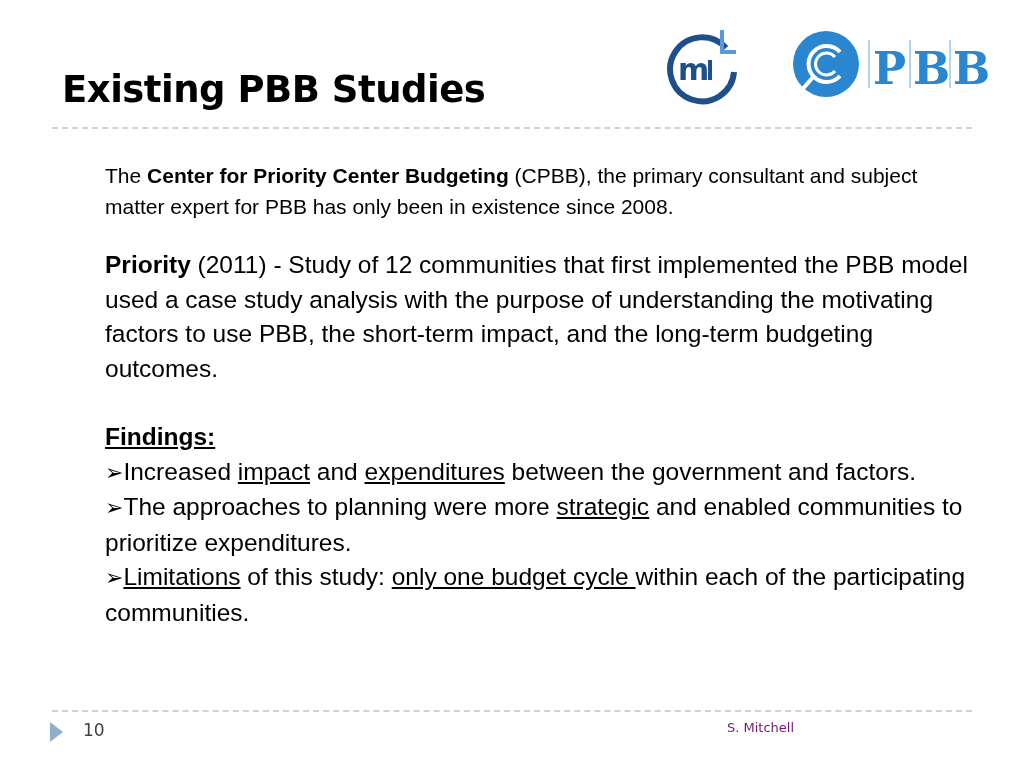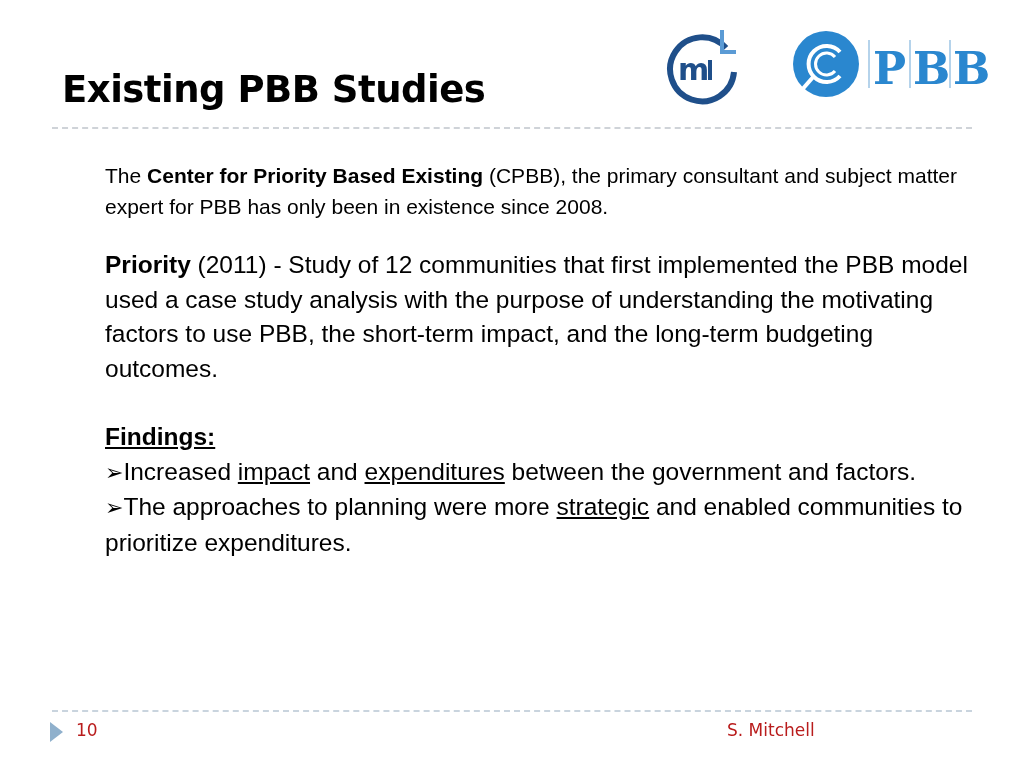--- a/index.html
+++ b/index.html
@@ -28,25 +28,25 @@
     .gap1 { height: 26px; }
     .gap2 { height: 34px; }
     u { text-decoration: underline; text-underline-offset: 2px; }
     .arrow { font-size: 22px; }
     .footer-arrow {
       position: absolute; left: 50px; top: 722px; width: 0; height: 0;
       border-top: 10px solid transparent; border-bottom: 10px solid transparent;
       border-left: 13px solid #8fb0cc;
     }
     .footer-num {
-      position: absolute; left: 76px; top: 720px; font-size: 17px; color: #b91c1c;
+      position: absolute; left: 83px; top: 720px; font-size: 17px; color: #404040;
       font-family: "DejaVu Sans", sans-serif;
     }
     .footer-author {
-      position: absolute; left: 727px; top: 720px; font-size: 17px; color: #b91c1c;
+      position: absolute; left: 727px; top: 720px; font-size: 13px; color: #701a75;
       font-family: "DejaVu Sans", sans-serif;
     }
   </style>
 </head>
 <body>
 
 <div class="title">Existing PBB Studies</div>
 
 <div class="logo-ml">
   <svg width="80" height="78" viewBox="0 0 80 78">
@@ -69,32 +69,33 @@
     <line x1="118" y1="10" x2="118" y2="58" stroke="#9cc4e4" stroke-width="1.5"></line>
     <text x="121" y="54" font-family="DejaVu Serif, serif" font-size="44" font-weight="bold" fill="#2a87cf">B</text>
     <line x1="158" y1="10" x2="158" y2="58" stroke="#9cc4e4" stroke-width="1.5"></line>
     <text x="161" y="54" font-family="DejaVu Serif, serif" font-size="44" font-weight="bold" fill="#2a87cf">B</text>
   </svg>
 </div>
 
 <div class="divider-top"></div>
 
 <div class="content">
-  <p class="p-small"><span>The </span><b>Center for Priority Based Existing</b><span> (CPBB), the primary consultant and subject matter expert for PBB has only been in existence since 2008.</span></p>
+  <p class="p-small"><span>The </span><b>Center for Priority Center Budgeting</b><span> (CPBB), the primary consultant and subject matter expert for PBB has only been in existence since 2008.</span></p>
 
   <div class="gap1"></div>
 
   <p class="p-large"><b>Priority</b><span> (2011) - Study of 12 communities that first implemented the PBB model used a case study analysis with the purpose of understanding the motivating factors to use PBB, the short-term impact, and the long-term budgeting outcomes.</span></p>
 
   <div class="gap2"></div>
 
   <p class="p-large"><u><b>Findings:</b></u></p>
 
   <p class="p-large"><span class="arrow">➢</span><span>Increased </span><u>impact</u><span> and </span><u>expenditures</u><span> between the government and factors.</span></p>
 
   <p class="p-large"><span class="arrow">➢</span><span>The approaches to planning were more </span><u>strategic</u><span> and enabled communities to prioritize expenditures.</span></p>
 
+  <p class="p-large"><span class="arrow">➢</span><u>Limitations</u><span> of this study: </span><u>only one budget cycle </u><span>within each of the participating communities.</span></p>
 </div>
 
 <div class="divider-bottom"></div>
 <div class="footer-arrow"></div>
 <div class="footer-num">10</div>
 <div class="footer-author">S. Mitchell</div>
 
 </body></html>

